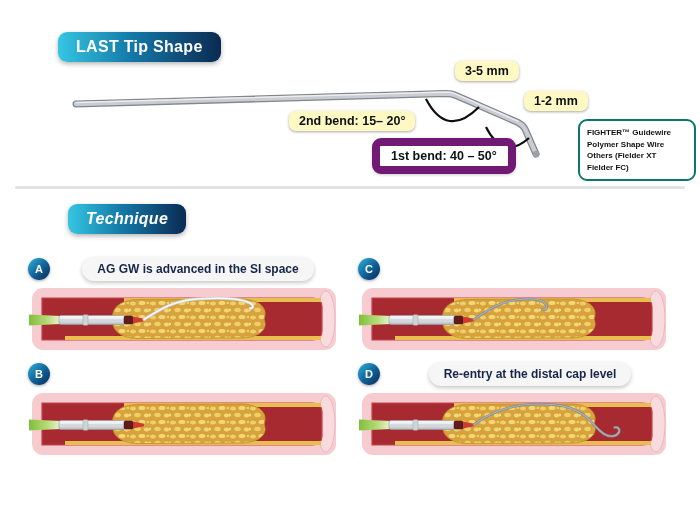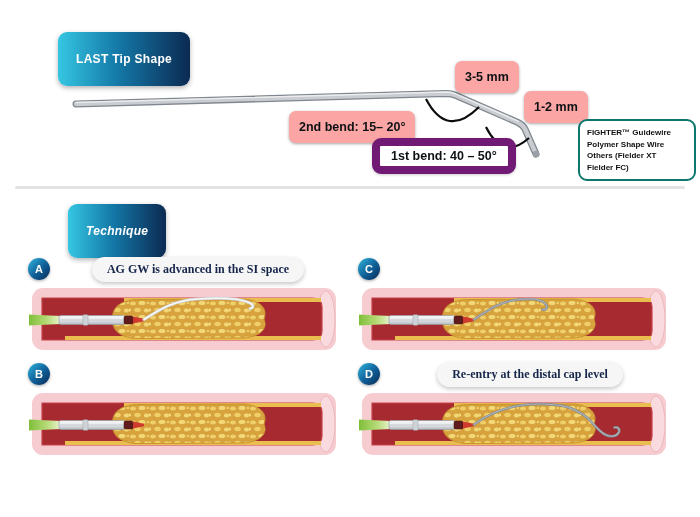--- a/index.html
+++ b/index.html
@@ -6,33 +6,33 @@
   html,body { background:#fff; }
   body { font-family:"Liberation Sans", sans-serif; }
   .page {
     position:relative; width:700px; height:517px; background:#ffffff;
     overflow:hidden;
   }
   
   .grad-badge {
     position:absolute;
     background:linear-gradient(90deg,#35c6e2 0%,#1479a8 45%,#0b2a52 100%);
-    color:#fff; font-weight:700; font-size:12px; letter-spacing:.3px;
-    padding:20px 18px; border-radius:9px;
+    color:#fff; font-weight:700; font-size:16px; letter-spacing:.3px;
+    padding:6px 18px; border-radius:9px;
     box-shadow:0 2px 5px rgba(0,0,0,.3);
     text-align:center;
   }
   .title-badge { left:58px; top:32px; }
   .technique-badge { left:68px; top:204px;font-style:italic; }
 
   
   .top-svg { position:absolute; left:0; top:0; width:700px; height:200px; }
   .gray-badge {
-    position:absolute; background:#fca5a5; color:#0e1114;
-    font-weight:700; font-size:12.5px; padding:9px 10px; border-radius:7px;
+    position:absolute; background:#fef9c3; color:#0e1114;
+    font-weight:700; font-size:12.5px; padding:3px 10px; border-radius:7px;
     box-shadow:0 1px 3px rgba(0,0,0,.35); white-space:nowrap;
   }
   .b-3-5 { left:455px; top:61px; }
   .b-1-2 { left:524px; top:91px; }
   .b-bend2 { left:289px; top:111px; }
   .cyan-badge {
     position:absolute; background:#ffffff; color:#0e1114;
     border:8px solid #701a75; font-weight:700; font-size:12.5px;
     padding:3px 11px; border-radius:9px; white-space:nowrap;
     box-shadow:0 1px 3px rgba(0,0,0,.2);
@@ -59,21 +59,21 @@
   .letter-badge {
     width:22px; height:22px; border-radius:50%;
     background:linear-gradient(135deg,#2fb4dc 0%,#0f5e96 55%,#0a2a55 100%);
     color:#fff; font-weight:700; font-size:11px;
     display:flex; align-items:center; justify-content:center;
     box-shadow:0 1px 3px rgba(0,0,0,.35); flex:0 0 auto;
   }
   .pill {
     margin:2px auto; background:#f6f6f6; border-radius:15px;
     padding:5px 15px; font-size:12px; font-weight:700; color:#16254a;
-    box-shadow:0 2px 4px rgba(0,0,0,.22); white-space:nowrap;font-family:Liberation Serif, serif;
+    box-shadow:0 2px 4px rgba(0,0,0,.22); white-space:nowrap;
   }
   .pill .hl { color:#2ec3e8; }
   .vessel { display:block; width:312px; height:66px; }
   .defs-svg { position:absolute; width:0; height:0; }
 </style>
 </head>
 <body>
 
 <div class="page">
 

